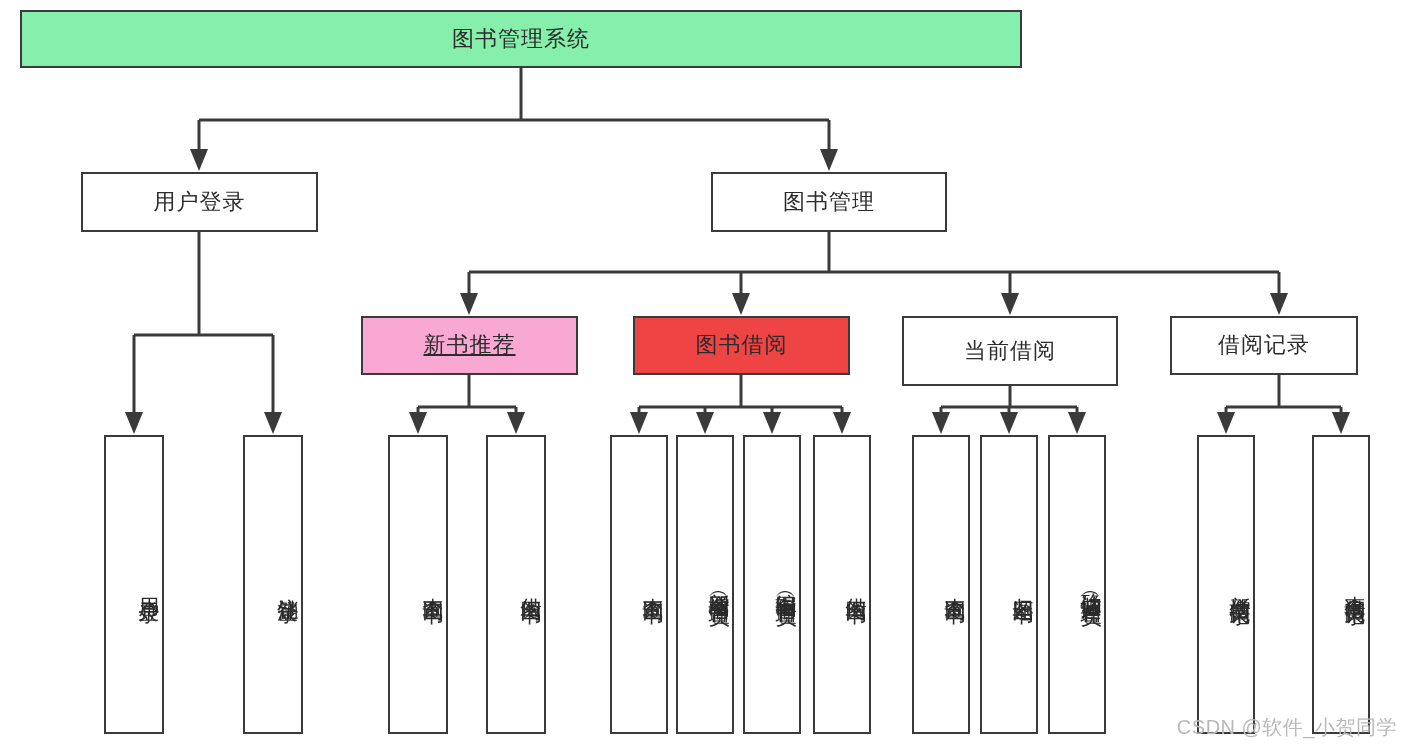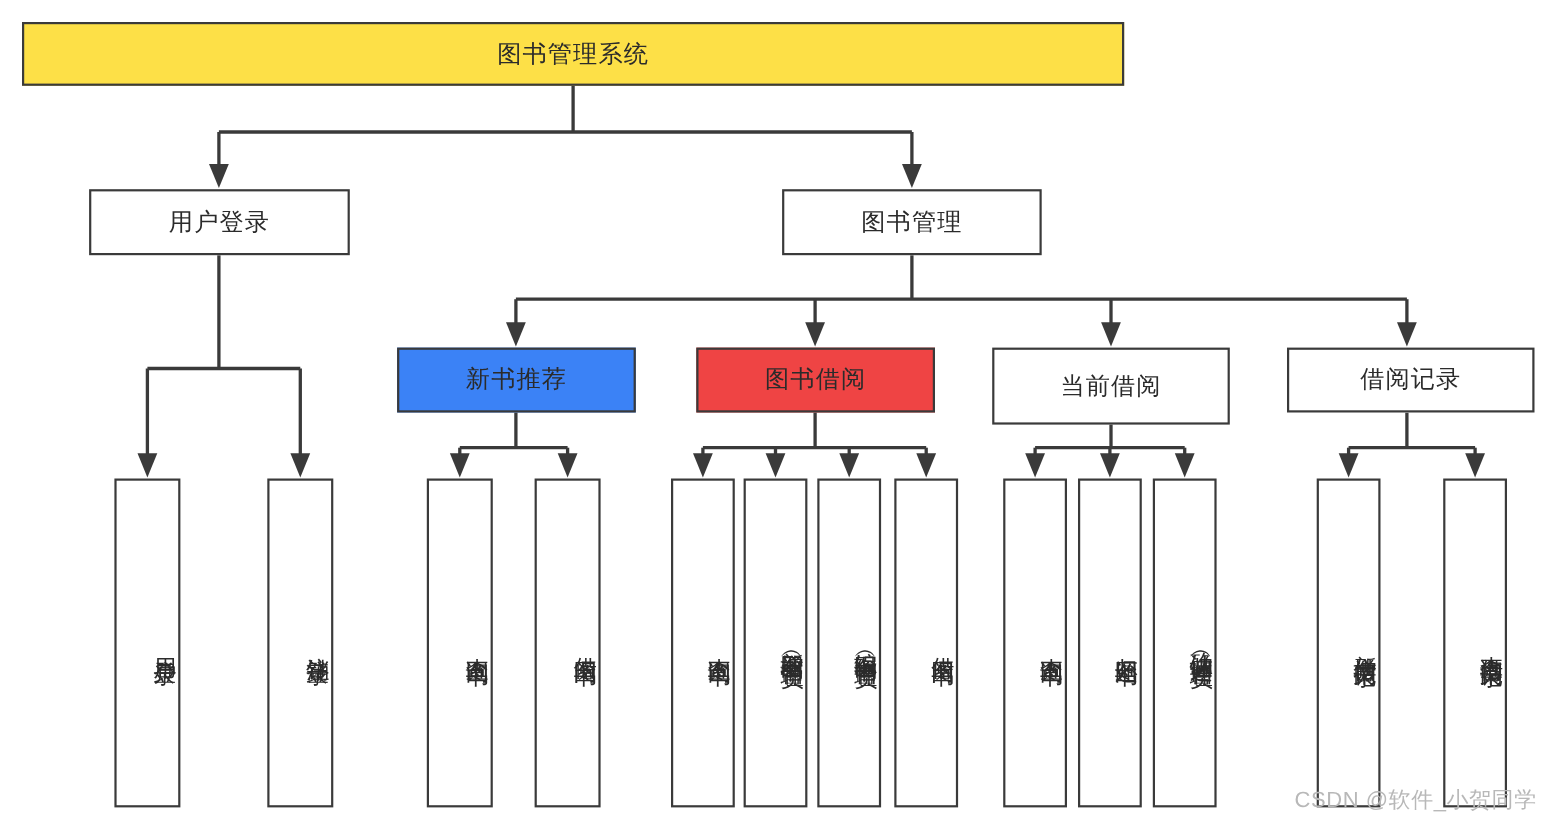--- a/index.html
+++ b/index.html
@@ -118,39 +118,39 @@
       <polygon points="1068,412 1086,412 1077,434" fill="#3a3a3a"></polygon>
       <line x1="1279" y1="375" x2="1279" y2="407" stroke="#3a3a3a" stroke-width="3"></line>
       <line x1="1226" y1="407" x2="1341" y2="407" stroke="#3a3a3a" stroke-width="3"></line>
       <line x1="1226" y1="407" x2="1226" y2="414" stroke="#3a3a3a" stroke-width="3"></line>
       <polygon points="1217,412 1235,412 1226,434" fill="#3a3a3a"></polygon>
       <line x1="1341" y1="407" x2="1341" y2="414" stroke="#3a3a3a" stroke-width="3"></line>
       <polygon points="1332,412 1350,412 1341,434" fill="#3a3a3a"></polygon>
     </svg>
 
   <div id="nodes-layer">
-      <div class="node horiz" style="left: 20px; top: 20px; width: 1002px; height: 58px; border-color: rgb(58, 58, 58); background: #fde047; color: rgb(43, 43, 43);">
+      <div class="node horiz" style="left: 20px; top: 10px; width: 1002px; height: 58px; border-color: rgb(58, 58, 58); background: #86efac; color: rgb(43, 43, 43);">
         <span>图书管理系统</span>
       </div>
       <div class="node horiz" style="left: 81px; top: 172px; width: 237px; height: 60px; border-color: rgb(58, 58, 58); background: rgb(255, 255, 255); color: rgb(43, 43, 43);">
         <span>用户登录</span>
       </div>
       <div class="node horiz" style="left: 711px; top: 172px; width: 236px; height: 60px; border-color: rgb(58, 58, 58); background: rgb(255, 255, 255); color: rgb(43, 43, 43);">
         <span>图书管理</span>
       </div>
-      <div class="node horiz" style="left: 361px; top: 316px; width: 217px; height: 59px; border-color: rgb(58, 58, 58); background: #3b82f6; color: rgb(43, 43, 43);">
+      <div class="node horiz" style="left: 361px; top: 316px; width: 217px; height: 59px; border-color: rgb(58, 58, 58); background: #f9a8d4; color: rgb(43, 43, 43); text-decoration: underline;">
         <span>新书推荐</span>
       </div>
       <div class="node horiz" style="left: 633px; top: 316px; width: 217px; height: 59px; border-color: rgb(58, 58, 58); background: #ef4444; color: rgb(43, 43, 43);">
         <span>图书借阅</span>
       </div>
       <div class="node horiz" style="left: 902px; top: 316px; width: 216px; height: 70px; border-color: rgb(58, 58, 58); background: rgb(255, 255, 255); color: rgb(43, 43, 43);">
         <span>当前借阅</span>
       </div>
-      <div class="node horiz" style="left: 1170px; top: 316px; width: 225px; height: 59px; border-color: rgb(58, 58, 58); background: rgb(255, 255, 255); color: rgb(43, 43, 43);">
+      <div class="node horiz" style="left: 1170px; top: 316px; width: 188px; height: 59px; border-color: rgb(58, 58, 58); background: rgb(255, 255, 255); color: rgb(43, 43, 43);">
         <span>借阅记录</span>
       </div>
       <div class="node vert" style="left: 104px; top: 435px; width: 60px; height: 299px; border-color: rgb(58, 58, 58); background: rgb(255, 255, 255); color: rgb(43, 43, 43);">
         <span class="vlabel">用户登录</span>
       </div>
       <div class="node vert" style="left: 243px; top: 435px; width: 60px; height: 299px; border-color: rgb(58, 58, 58); background: rgb(255, 255, 255); color: rgb(43, 43, 43);">
         <span class="vlabel">注销登录</span>
       </div>
       <div class="node vert" style="left: 388px; top: 435px; width: 60px; height: 299px; border-color: rgb(58, 58, 58); background: rgb(255, 255, 255); color: rgb(43, 43, 43);">
         <span class="vlabel">查询图书</span>

